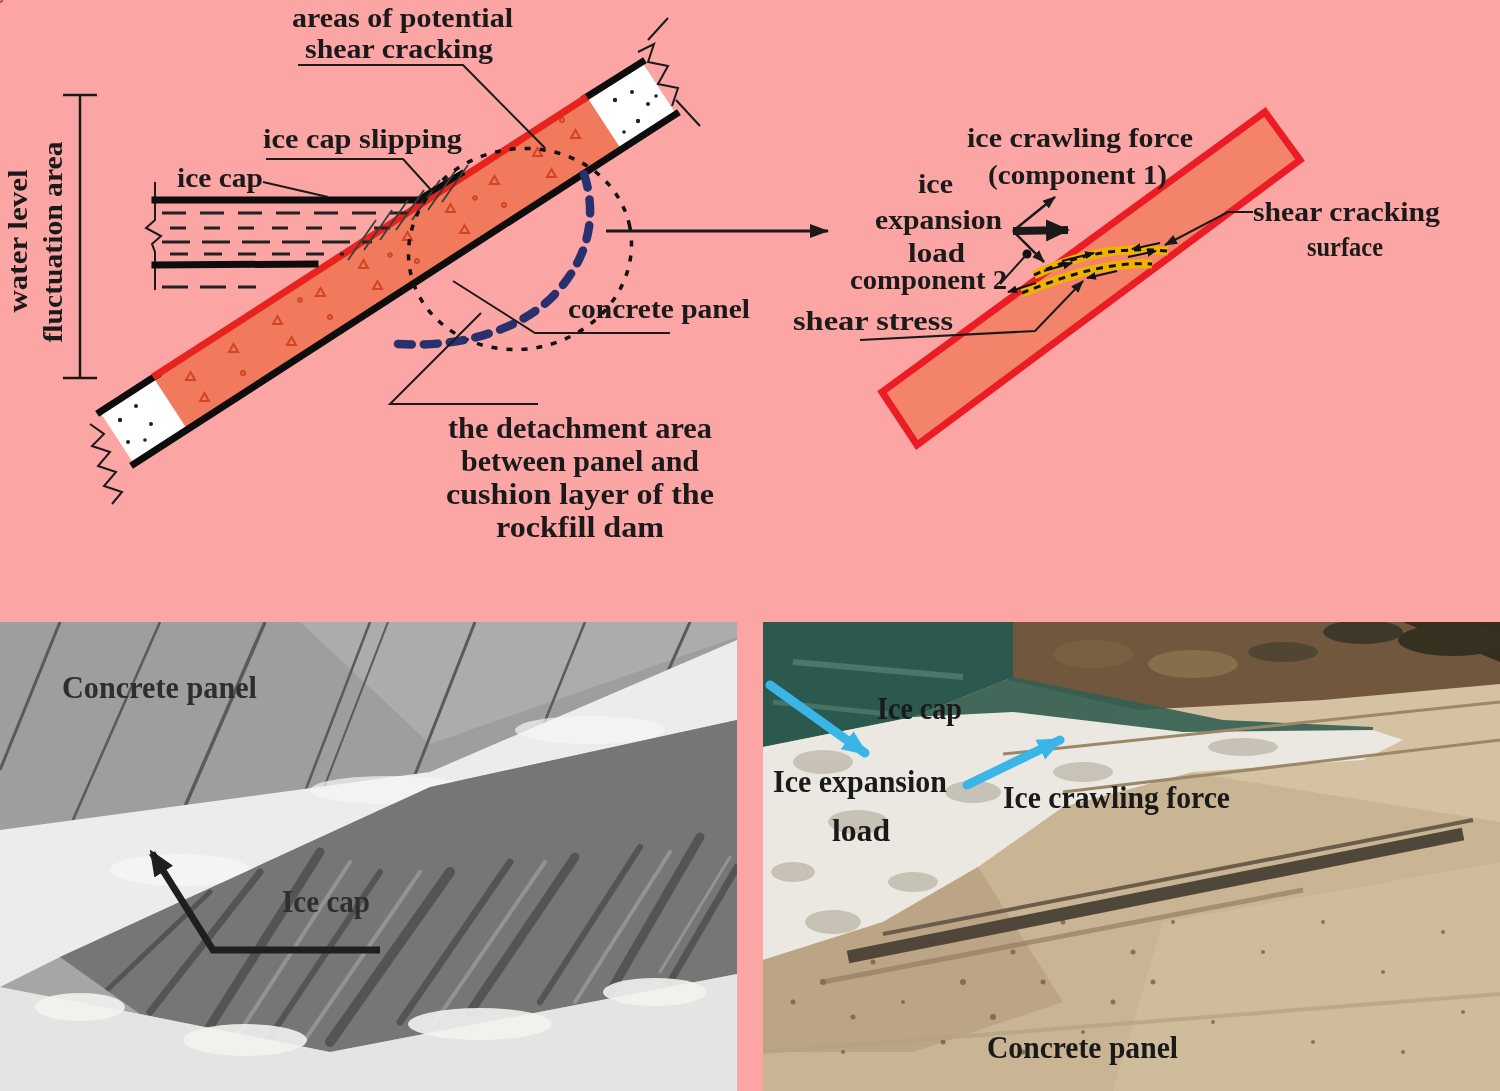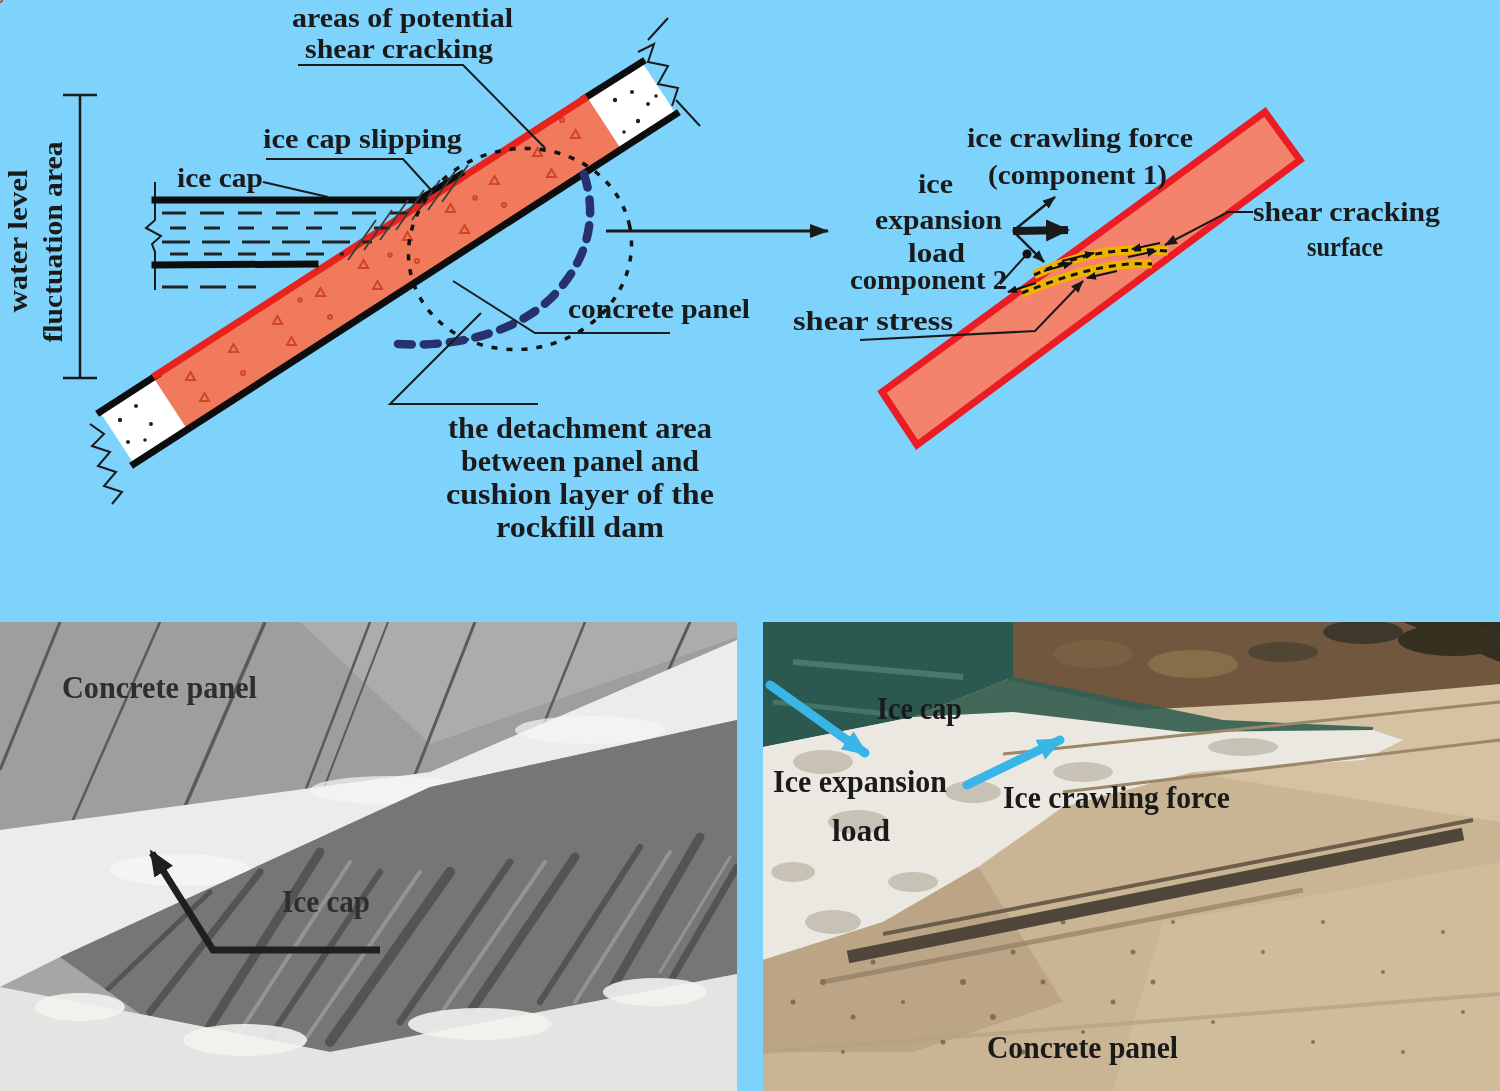--- a/index.html
+++ b/index.html
@@ -1,16 +1,16 @@
 <!DOCTYPE html>
 <html><head>
 <meta charset="utf-8">
 <style>
   html,body{margin:0;padding:0;background:#ffffff;}
-  .canvas{position:relative;width:1500px;height:1091px;background:#7dd3fc;overflow:hidden;}
+  .canvas{position:relative;width:1500px;height:1091px;background:#fca5a5;overflow:hidden;}
   svg{position:absolute;left:0;top:0;}
   text{font-family:"Liberation Serif","DejaVu Serif",serif;font-weight:bold;fill:#1a1a1a;}
   .t28{font-size:28px;}
   .t29{font-size:29px;}
   .plab{font-size:32px;fill:#2e2e2e;}
   .ylab{font-size:31px;}
   .thin{stroke:#1a1a1a;stroke-width:2;fill:none;}
   .bord{stroke:#0d0d0d;stroke-width:7;fill:none;stroke-linecap:square;}
   .dashrow{stroke:#222222;stroke-width:3;fill:none;}
 </style>

